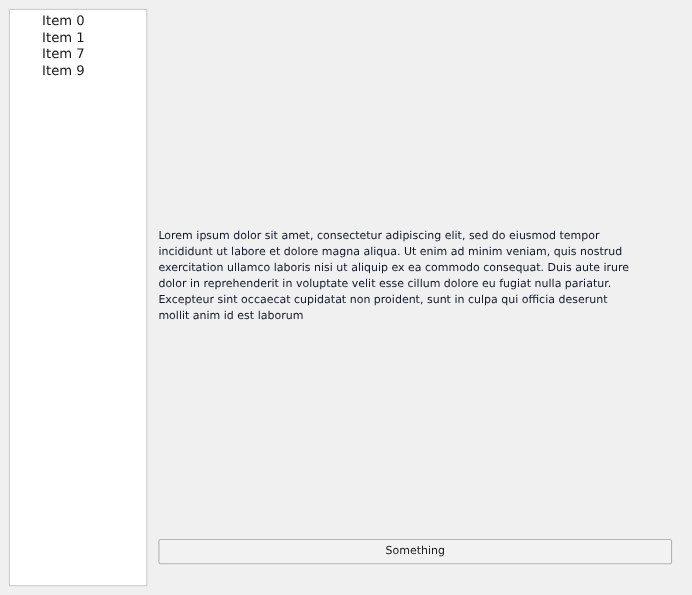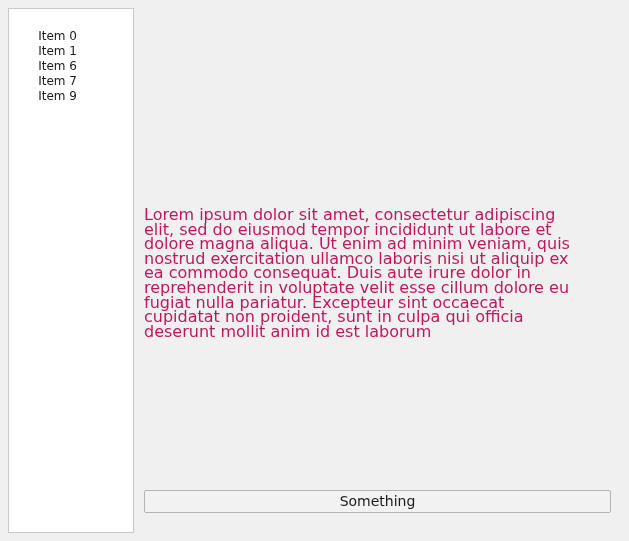--- a/index.html
+++ b/index.html
@@ -28,21 +28,21 @@
     left: 8px;
     top: 8px;
     width: 126px;
     height: 525px;
     background: #ffffff;
     border: 1px solid #c8c8c8;
     box-sizing: border-box;
     overflow: hidden;
   }
   .list-items {
-    padding-top: 20px;
+    padding-top: 3px;
   }
   .list-item {
     height: 15px;
     line-height: 15px;
     text-align: right;
     padding-right: 56px;
     font-size: 12px;
     color: #1a1a1a;
     white-space: nowrap;
   }
@@ -53,54 +53,53 @@
     left: 140px;
     top: 8px;
     right: 8px;
     bottom: 8px;
   }
   .paragraph {
     position: absolute;
     left: 4px;
     top: 200px;
     width: 437px;
-    font-size: 16px;
+    font-size: 10px;
     line-height: 14.6px;
-    color: #be185d;
+    color: #0f172a;
     text-align: left;
   }
   .action-button {
     position: absolute;
     left: 4px;
     bottom: 20px;
     width: 467px;
     height: 23px;
     box-sizing: border-box;
     background: #f2f2f2;
     border: 1px solid #b4b4b4;
     border-radius: 2px;
     font-family: "DejaVu Sans", sans-serif;
-    font-size: 14px;
+    font-size: 10px;
     color: #1a1a1a;
     text-align: center;
     line-height: 21px;
     padding: 0;
     margin-top: 42px;
   }
 </style>
 </head>
 <body>
 
 <div id="app">
 
   <div class="list-panel">
     <div class="list-items">
       <div class="list-item"><span>Item 0</span></div>
       <div class="list-item"><span>Item 1</span></div>
-      <div class="list-item"><span>Item 6</span></div>
       <div class="list-item"><span>Item 7</span></div>
       <div class="list-item"><span>Item 9</span></div>
     </div>
   </div>
 
   <div class="content-area">
     <div class="paragraph">Lorem ipsum dolor sit amet, consectetur adipiscing elit, sed do eiusmod tempor incididunt ut labore et dolore magna aliqua. Ut enim ad minim veniam, quis nostrud exercitation ullamco laboris nisi ut aliquip ex ea commodo consequat. Duis aute irure dolor in reprehenderit in voluptate velit esse cillum dolore eu fugiat nulla pariatur. Excepteur sint occaecat cupidatat non proident, sunt in culpa qui officia deserunt mollit anim id est laborum</div>
     <button class="action-button">Something</button>
   </div>
 

